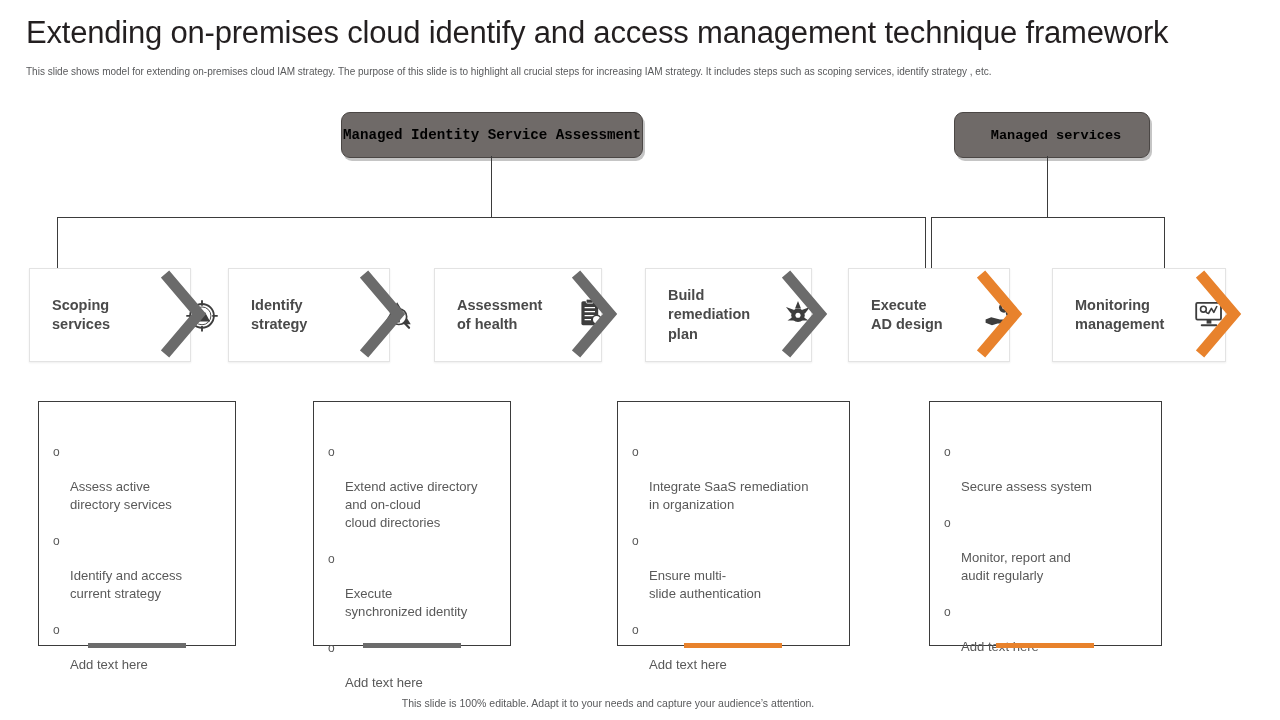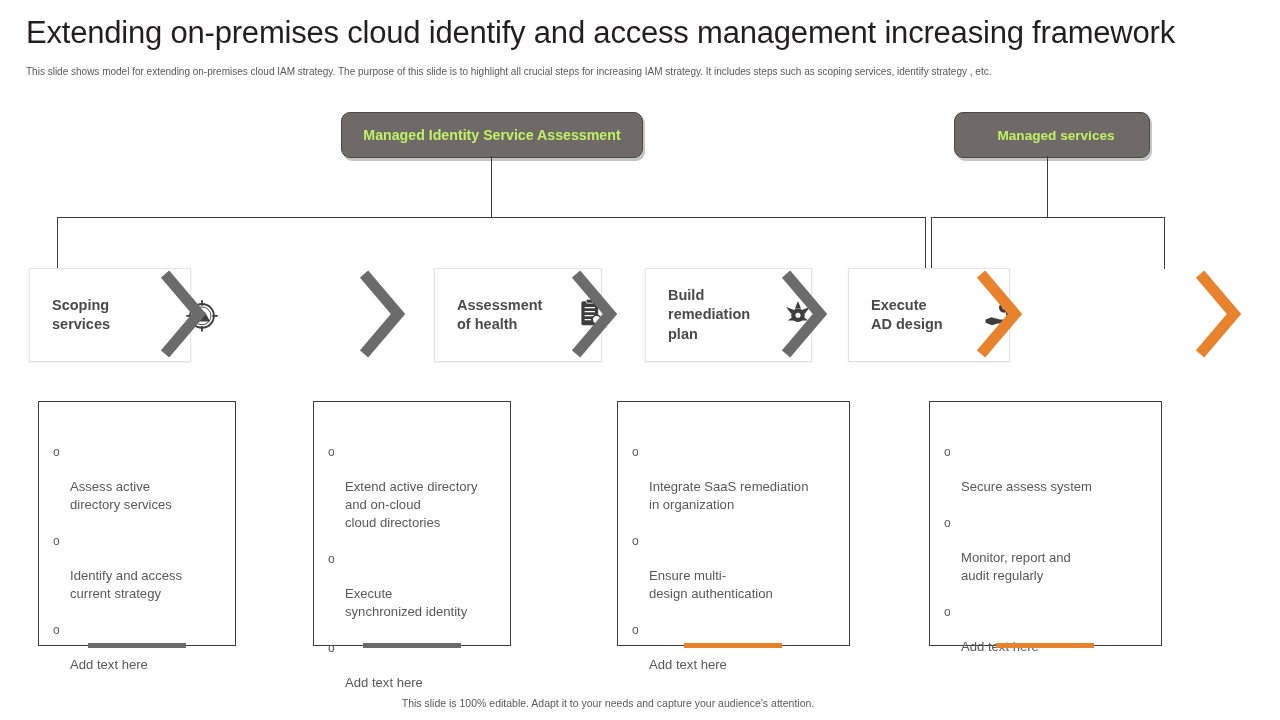--- a/index.html
+++ b/index.html
@@ -28,25 +28,26 @@
     color:#58595b;
     white-space:nowrap;
   }
 
   
   .topbox{
     position:absolute;
     background:#6f6a68;
     border:1.2px solid #4b4745;
     border-radius:9px;
-    color:#bef264;
+    color:#000000;
     font-weight:bold;
     display:flex;align-items:center;justify-content:center;
     text-align:center;
     box-shadow:2px 3px 0 rgba(150,150,150,0.55);
+    font-family:Liberation Mono, monospace;
   }
   #topbox-1{left:341px;top:112px;width:300px;height:44px;font-size:14.2px;}
   #topbox-2{left:954px;top:112px;width:186px;height:44px;font-size:13.6px;padding-left:8px;}
 
   
   .line{position:absolute;background:#3b3b3b;}
   .v{width:1.2px;}
   .h{height:1.2px;}
 
   
@@ -104,21 +105,21 @@
   .footer{
     position:absolute;left:0;top:697px;width:1216px;
     text-align:center;font-size:10.5px;color:#58595b;
   }
 </style>
 </head>
 <body>
 
 <div class="slide">
 
-  <div class="title">Extending on-premises cloud identify and access management increasing framework</div>
+  <div class="title">Extending on-premises cloud identify and access management technique framework</div>
   <div class="subtitle">This slide shows model for extending on-premises cloud IAM strategy. The purpose of this slide is to highlight all crucial steps for increasing IAM strategy. It includes steps such as scoping services, identify strategy , etc.</div>
 
   <div class="topbox" id="topbox-1">
     <span>Managed Identity Service Assessment</span>
   </div>
   <div class="topbox" id="topbox-2">
     <span>Managed services</span>
   </div>
 
   <div class="line v" style="left:491px;top:156px;height:62px;"></div>
@@ -144,20 +145,32 @@
           <path d="M10.5 27.5 L16 19 L19.5 24 L23.5 16.5 L29.5 27.5 Z" fill="#3d3d3d"></path>
         </svg>
       </div>
     </div>
     <div class="chevarrow" style="left:161px;">
       <svg width="64" height="92" viewBox="0 0 64 92">
         <path d="M4 6 L38 46 L4 86" fill="none" stroke="#6b6b6b" stroke-width="11" stroke-linejoin="miter"></path>
       </svg>
     </div>
 
+    <div class="chev" style="left:228px;width:160px;">
+      <div class="ctext" style="white-space:pre-line;">Identify
+strategy</div>
+      <div class="cicon" style="left:152px;">
+        <svg viewBox="0 0 40 40" width="34" height="34">
+          <path d="M19 5 L35 31 L3 31 Z" fill="#3d3d3d"></path>
+          <circle cx="21" cy="22" r="9.2" fill="#ffffff" stroke="#3d3d3d" stroke-width="2"></circle>
+          <path d="M21 16.5 v6.5 M21 26 v1.8" stroke="#3d3d3d" stroke-width="2.3" stroke-linecap="round"></path>
+          <path d="M27.5 29 L33 35" stroke="#3d3d3d" stroke-width="2.6" stroke-linecap="round"></path>
+        </svg>
+      </div>
+    </div>
     <div class="chevarrow" style="left:360px;">
       <svg width="64" height="92" viewBox="0 0 64 92">
         <path d="M4 6 L38 46 L4 86" fill="none" stroke="#6b6b6b" stroke-width="11" stroke-linejoin="miter"></path>
       </svg>
     </div>
 
     <div class="chev" style="left:434px;width:166px;">
       <div class="ctext" style="white-space:pre-line;width:120px;">Assessment
 of health</div>
       <div class="cicon" style="left:140px;">
@@ -212,20 +225,34 @@
           <path d="M2 27 L9 24 L20 27 L30 27 Q34 27 34 29.5 Q34 32 30 32 L17 32 L10 34 L2 31 Z" fill="#3d3d3d"></path>
         </svg>
       </div>
     </div>
     <div class="chevarrow" style="left:977px;">
       <svg width="64" height="92" viewBox="0 0 64 92">
         <path d="M4 6 L38 46 L4 86" fill="none" stroke="#e8822c" stroke-width="11" stroke-linejoin="miter"></path>
       </svg>
     </div>
 
+    <div class="chev" style="left:1052px;width:172px;">
+      <div class="ctext" style="white-space:pre-line;width:130px;">Monitoring
+management</div>
+      <div class="cicon" style="left:140px;">
+        <svg viewBox="0 0 40 40" width="32" height="32">
+          <rect x="4" y="6" width="31" height="21" rx="1.6" fill="none" stroke="#3d3d3d" stroke-width="2.3"></rect>
+          <circle cx="13" cy="14" r="3.6" fill="none" stroke="#3d3d3d" stroke-width="2"></circle>
+          <path d="M15.5 16.5 L18 19" stroke="#3d3d3d" stroke-width="2" stroke-linecap="round"></path>
+          <path d="M19 20 L23 13 L26 18 L30 10" fill="none" stroke="#3d3d3d" stroke-width="2" stroke-linejoin="round"></path>
+          <path d="M17 27 h6 v5 h-6 Z" fill="#3d3d3d"></path>
+          <path d="M11 34 h18" stroke="#3d3d3d" stroke-width="2.6" stroke-linecap="round"></path>
+        </svg>
+      </div>
+    </div>
     <div class="chevarrow" style="left:1196px;">
       <svg width="64" height="92" viewBox="0 0 64 92">
         <path d="M4 6 L38 46 L4 86" fill="none" stroke="#e8822c" stroke-width="11" stroke-linejoin="miter"></path>
       </svg>
     </div>
 
   </div>
 
   <div class="card" style="left:38px;width:196px;">
     <ul>
@@ -271,21 +298,21 @@
   <div class="card" style="left:617px;width:231px;">
     <ul>
       <li style="white-space:pre-line;">
         <span class="bullet">o</span>
         <span>Integrate  SaaS remediation
 in organization</span>
       </li>
       <li style="white-space:pre-line;">
         <span class="bullet">o</span>
         <span>Ensure multi-
-design authentication</span>
+slide authentication</span>
       </li>
       <li style="white-space:pre-line;">
         <span class="bullet">o</span>
         <span>Add text here</span>
       </li>
     </ul>
     <div class="accent" style="left:66px;width:98px;background:#e8822c;"></div>
   </div>
 
   <div class="card" style="left:929px;width:231px;">

